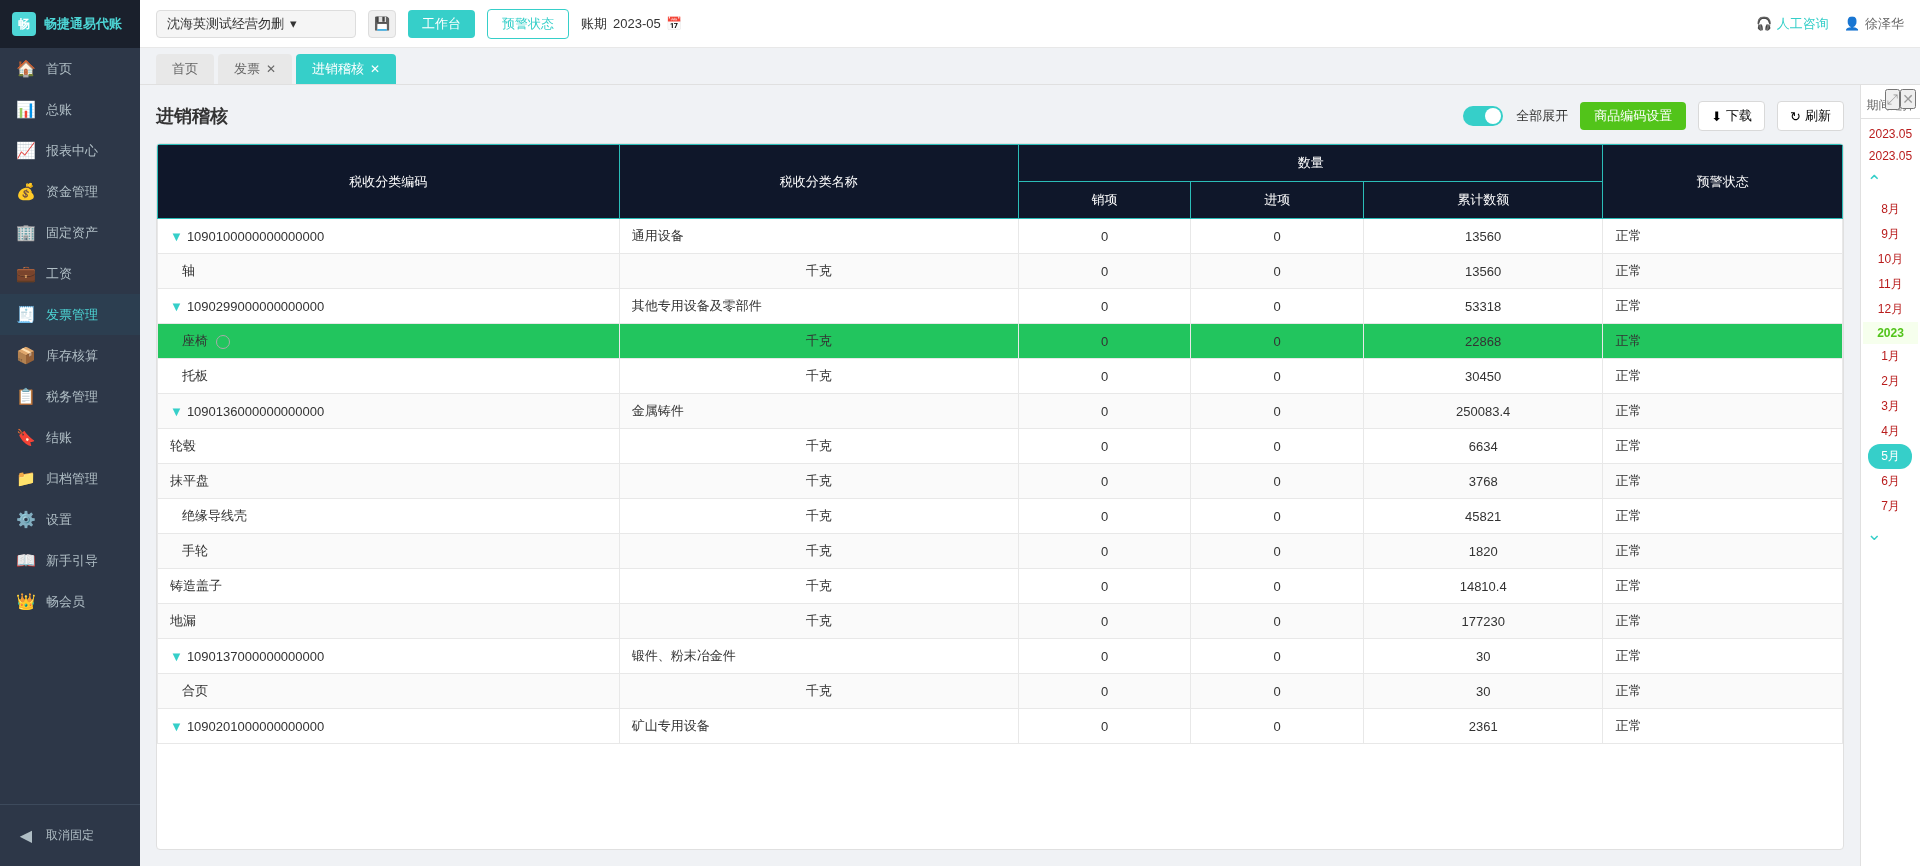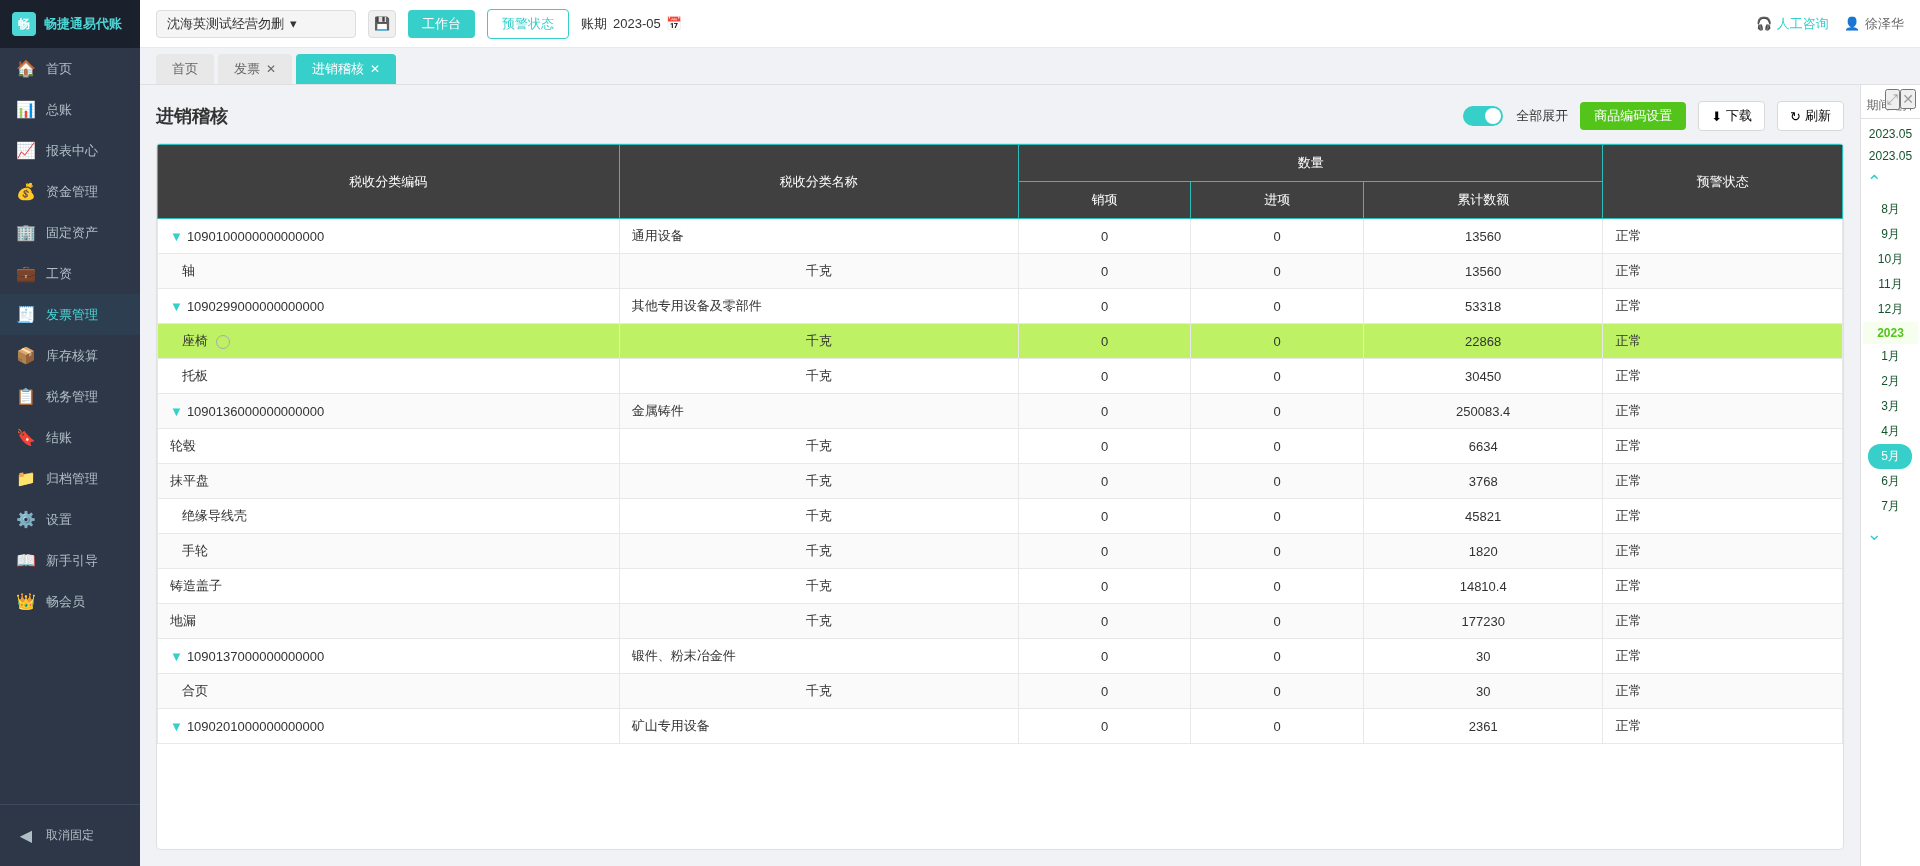--- a/index.html
+++ b/index.html
@@ -242,35 +242,35 @@
       border: 1px solid #e0e0e0;
       border-radius: 4px;
       background: white;
     }
     table {
       width: 100%;
       border-collapse: collapse;
       font-size: 13px;
     }
     thead tr th {
-      background: #404040;
+      background: #0f172a;
       color: white;
       padding: 9px 20px;
       border: 1px solid #2bbdb8;
       white-space: nowrap;
       font-weight: normal;
     }
     tbody tr td {
       padding: 8px 12px;
       border: 1px solid #e8e8e8;
       color: #333;
       white-space: nowrap;
     }
     tbody tr:nth-child(even) td { background: #fafafa; }
-    tbody tr.highlighted td { background: #bef264; }
+    tbody tr.highlighted td { background: #22c55e; }
     tbody tr td.center { text-align: center; }
     .group-icon { color: #36cfc9; margin-right: 4px; }
 
     
     .right-panel {
       width: 60px;
       background: white;
       border-left: 1px solid #e0e0e0;
       display: flex;
       flex-direction: column;
@@ -285,21 +285,21 @@
       text-align: center;
       padding: 4px;
       border-bottom: 1px solid #e0e0e0;
       width: 100%;
       margin-bottom: 4px;
     }
     .period-item {
       font-size: 12px;
       padding: 4px 6px;
       cursor: pointer;
-      color: #14532d;
+      color: #b91c1c;
       width: 100%;
       text-align: center;
     }
     .period-item.active {
       background: #36cfc9;
       color: white;
       border-radius: 12px;
       width: 44px;
       margin: 0 auto;
     }

